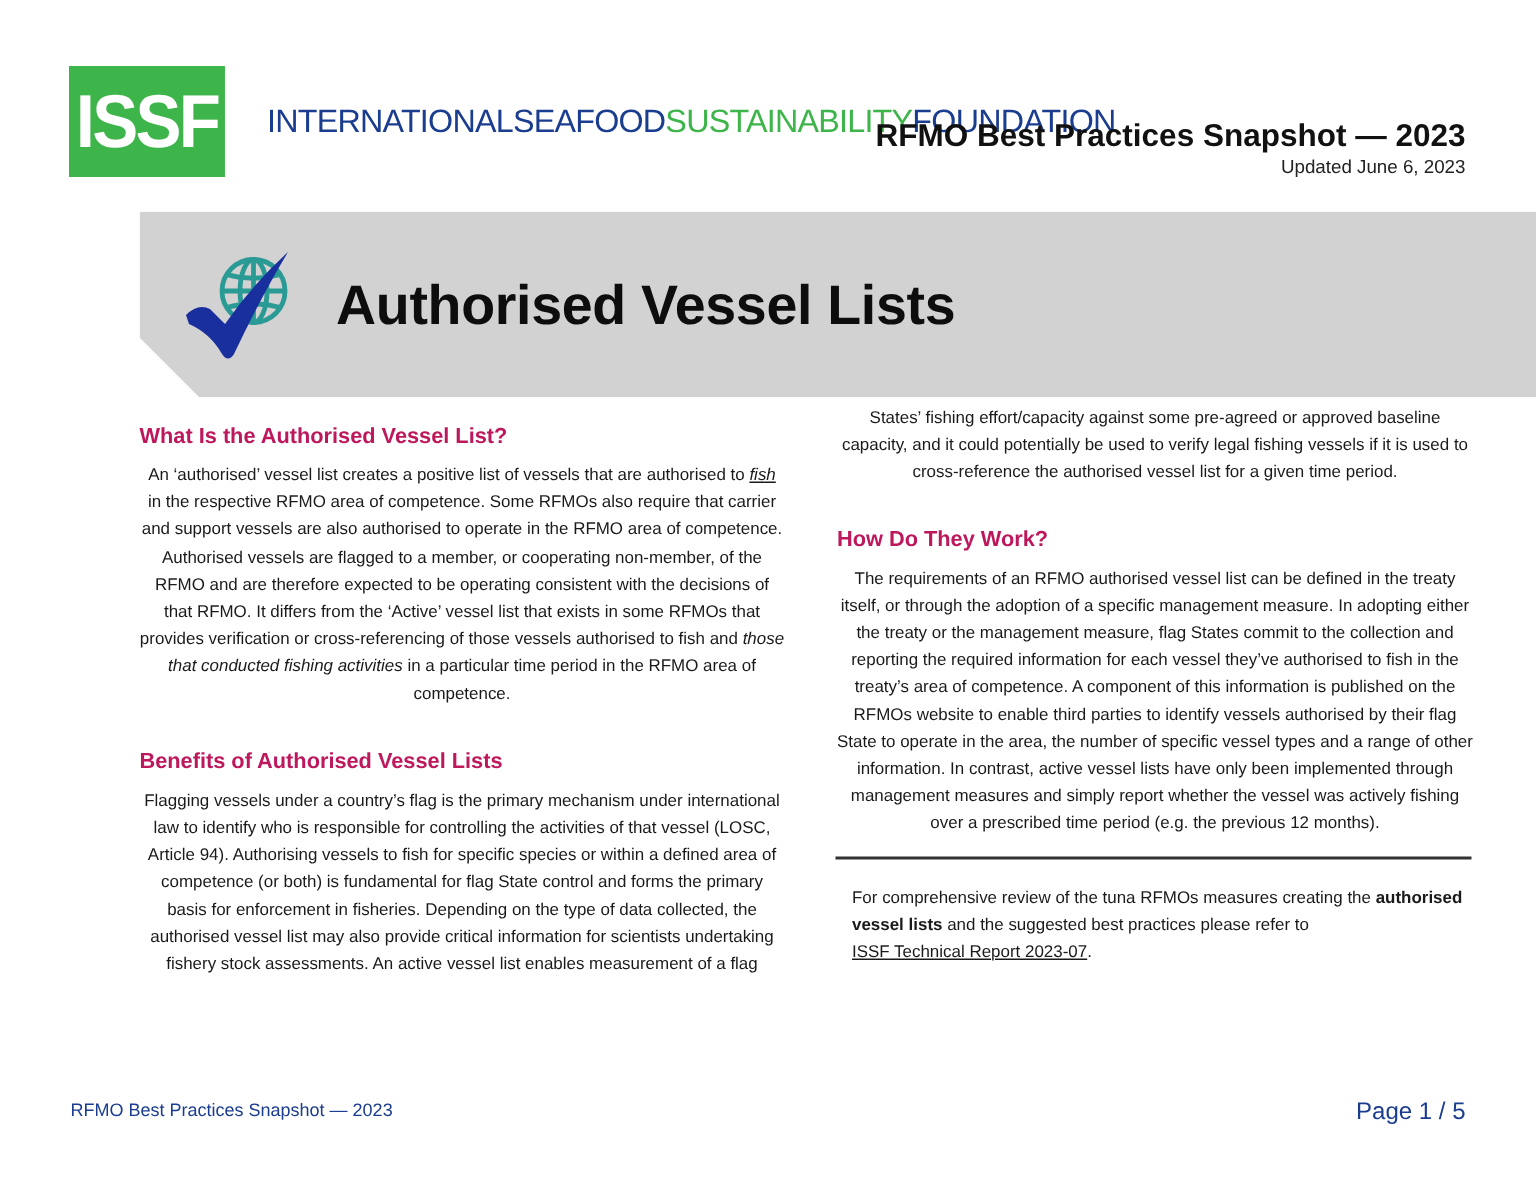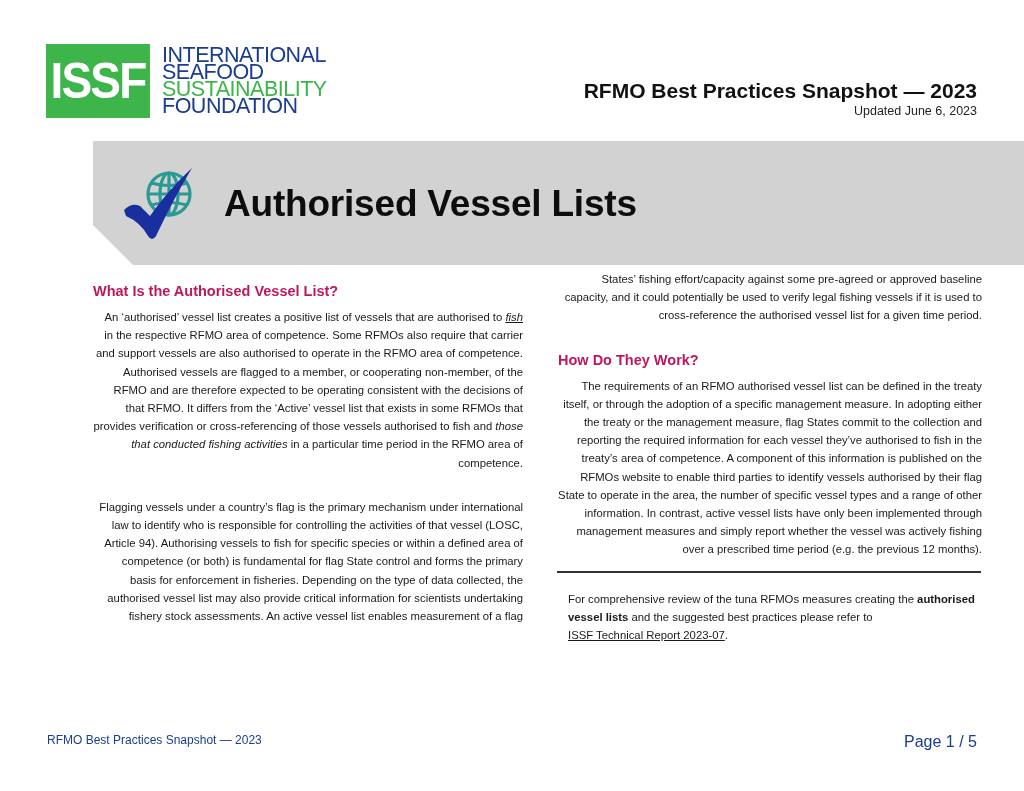--- a/index.html
+++ b/index.html
@@ -4,42 +4,42 @@
 <style>
   * { box-sizing: border-box; margin: 0; padding: 0; }
   html, body { width: 1024px; height: 791px; background: #ffffff; overflow: hidden; }
   body { position: relative; font-family: "Liberation Sans", sans-serif; color: #111; }
 
   
   .logo { position: absolute; left: 46px; top: 44px; height: 74px; display: flex; align-items: stretch; }
   .logo-box { width: 113px; height: 74px; background: var(--green); color: #fff; font-weight: bold;
               font-size: 50px; line-height: 74px; text-align: center; letter-spacing: -2px;
               font-family: "Liberation Sans", sans-serif; transform: scaleX(0.92); transform-origin: left center; }
-  .logo-words { margin-left: 3px; display: flex; flex-direction: column; justify-content: center; }
+  .logo-words { margin-left: 19px; display: flex; flex-direction: row; justify-content: center; align-items: center; }
   .logo-words span { display: block; font-size: 21.5px; line-height: 17px; letter-spacing: -0.5px;
                      font-family: "Liberation Sans", sans-serif; }
   .w-blue { color: var(--blue); }
   .w-green { color: var(--green); }
 
   
   .doc-title { position: absolute; right: 47px; top: 79px; font-size: 21px; font-weight: bold; color: #111; white-space: nowrap; }
   .doc-updated { position: absolute; right: 47px; top: 104px; font-size: 12.5px; color: #222; white-space: nowrap; }
 
   
   .banner { position: absolute; left: 93px; top: 141px; width: 931px; height: 124px; background: #d2d2d2;
             clip-path: polygon(0 0, 100% 0, 100% 100%, 40px 100%, 0 84px); }
   .banner-icon { position: absolute; left: 122px; top: 164px; width: 78px; height: 78px; }
   .banner-title { position: absolute; left: 224px; top: 183px; font-size: 37px; font-weight: bold; color: #0d0d0d; white-space: nowrap; letter-spacing: -0.2px; }
 
   
   .col { position: absolute; font-size: 11.3px; line-height: 18.2px; color: #1a1a1a; }
   .col-left { left: 93px; top: 281px; width: 430px; }
   .col-right { left: 558px; top: 270px; width: 424px; }
   .col h2 { font-size: 14.5px; font-weight: bold; color: #be185d; margin-bottom: 7px; line-height: 20px; }
-  .col p { margin: 0; text-align: right; }
+  .col p { margin: 0; text-align: center; }
   .col .section { margin-bottom: 22px; }
   .col-right h2 { margin-top: 4px; }
   .link-u { text-decoration: underline; font-style: italic; }
   .em { font-style: italic; }
   .b { font-weight: bold; }
 
   .rule { position: absolute; left: 557px; top: 571px; width: 424px; height: 1.5px; background: #333; }
   .refer { position: absolute; left: 568px; top: 590px; width: 424px; font-size: 11.3px; line-height: 18.2px; color: #1a1a1a; }
   .refer a { color: #1a1a1a; text-decoration: underline; }
 
@@ -80,20 +80,21 @@
   </svg>
 </div>
 <div class="banner-title">Authorised Vessel Lists</div>
 
 <div class="col col-left">
   <div class="section">
     <h2>What Is the Authorised Vessel List?</h2>
     <p><span>An ‘authorised’ vessel list creates a positive list of vessels that are authorised to </span><span class="link-u">fish</span><span> in the respective RFMO area of competence. Some RFMOs also require that carrier and support vessels are also authorised to operate in the RFMO area of competence. Authorised vessels are flagged to a member, or cooperating non-member, of the RFMO and are therefore expected to be operating consistent with the decisions of that RFMO. It differs from the ‘Active’ vessel list that exists in some RFMOs that provides verification or cross-referencing of those vessels authorised to fish and </span><span class="em">those that conducted fishing activities</span><span> in a particular time period in the RFMO area of competence.</span></p>
   </div>
   <div class="section" style="margin-top:26px;">
+    <h2>Benefits of Authorised Vessel Lists</h2>
     <p>Flagging vessels under a country’s flag is the primary mechanism under international law to identify who is responsible for controlling the activities of that vessel (LOSC, Article 94). Authorising vessels to fish for specific species or within a defined area of competence (or both) is fundamental for flag State control and forms the primary basis for enforcement in fisheries. Depending on the type of data collected, the authorised vessel list may also provide critical information for scientists undertaking fishery stock assessments. An active vessel list enables measurement of a flag</p>
   </div>
 </div>
 
 <div class="col col-right">
   <p style="margin-bottom:25px;">States’ fishing effort/capacity against some pre-agreed or approved baseline capacity, and it could potentially be used to verify legal fishing vessels if it is used to cross-reference the authorised vessel list for a given time period.</p>
   <div class="section">
     <h2>How Do They Work?</h2>
     <p>The requirements of an RFMO authorised vessel list can be defined in the treaty itself, or through the adoption of a specific management measure. In adopting either the treaty or the management measure, flag States commit to the collection and reporting the required information for each vessel they’ve authorised to fish in the treaty’s area of competence. A component of this information is published on the RFMOs website to enable third parties to identify vessels authorised by their flag State to operate in the area, the number of specific vessel types and a range of other information. In contrast, active vessel lists have only been implemented through management measures and simply report whether the vessel was actively fishing over a prescribed time period (e.g. the previous 12 months).</p>
   </div>

